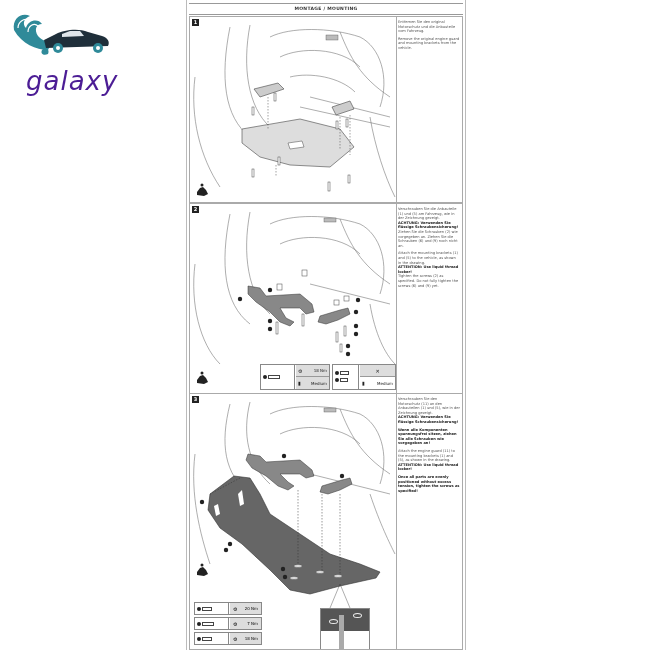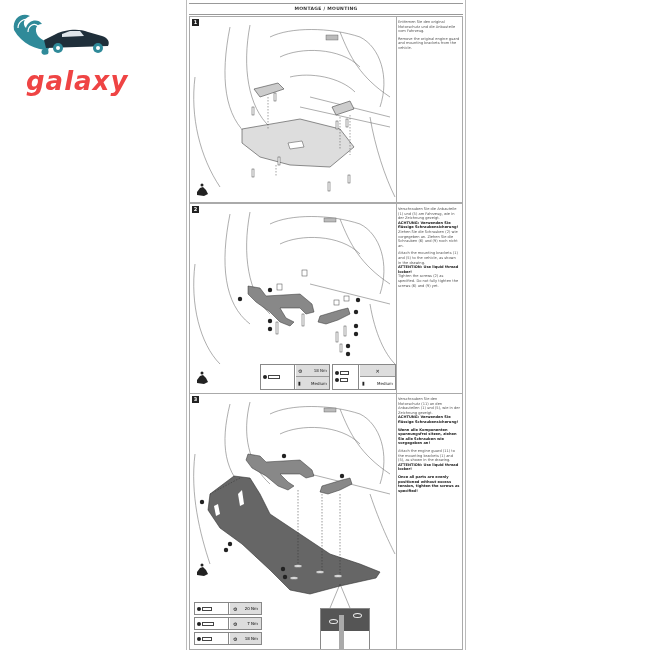--- a/index.html
+++ b/index.html
@@ -1,18 +1,18 @@
 <!DOCTYPE html>
 <html><head>
 <meta charset="utf-8">
 <style>
   html, body { margin:0; padding:0; }
   body { width:650px; height:650px; background:#ffffff; position:relative; overflow:hidden; font-family:"DejaVu Sans", sans-serif; }
   .logo { position:absolute; left:8px; top:10px; width:110px; height:85px; }
-  .logo-word { position:absolute; left:18px; top:56px; font-family:"DejaVu Sans", sans-serif; font-weight:bold; font-style:italic; font-size:26px; color:#ef4444; letter-spacing:1px; }
+  .logo-word { position:absolute; left:18px; top:56px; font-family:"DejaVu Sans", sans-serif; font-weight:normal; font-style:italic; font-size:26px; color:#4c1d95; letter-spacing:1px; }
   .page { position:absolute; left:186px; top:0; width:278px; height:650px; background:#fff; border-left:1px solid #bbb; border-right:1px solid #bbb; }
   .page-header { position:absolute; left:2px; right:2px; top:3px; height:10px; border-top:1px solid #999; border-bottom:1px solid #999; text-align:center; font-size:4.5px; font-weight:bold; line-height:10px; color:#333; letter-spacing:0.3px; }
   .step { position:absolute; left:2px; right:2px; border:1px solid #aaa; }
   .step-diagram { position:absolute; left:0; top:0; bottom:0; width:206px; border-right:1px solid #aaa; background:#fff; overflow:hidden; }
   .step-num { position:absolute; left:2px; top:2px; width:7px; height:7px; background:#222; color:#fff; font-size:5px; line-height:7px; text-align:center; font-weight:bold; }
   .step-text { position:absolute; left:208px; right:2px; top:3px; font-size:3.6px; line-height:4.6px; color:#555; }
   .step-text p { margin:0 0 3px 0; }
   .step-text .warn { font-weight:bold; color:#222; }
   svg.draw { position:absolute; left:0; top:0; }
   .bike-icon { position:absolute; left:4px; width:16px; height:16px; }

